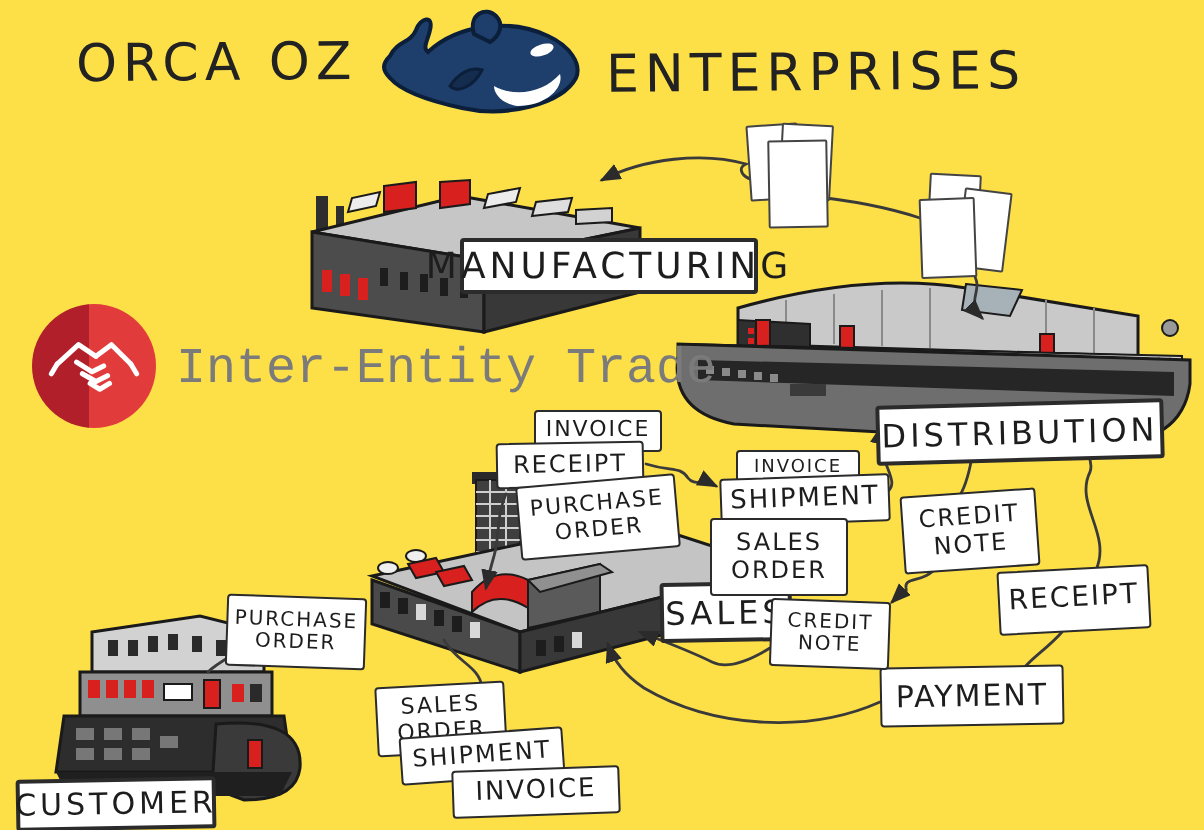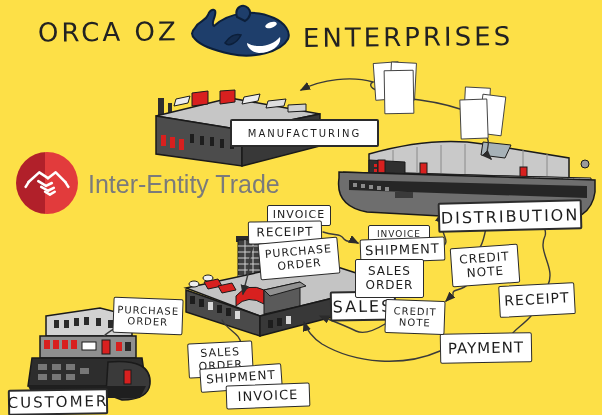--- a/index.html
+++ b/index.html
@@ -12,21 +12,21 @@
   
   .plaque{position:absolute;background:#fff;border:2px solid #2b2b2b;border-radius:2px;
           display:flex;align-items:center;justify-content:center;letter-spacing:2px;
           font-weight:400;color:#1d1d1d;z-index:6;}
   
   .doc{position:absolute;background:#fff;border:1.6px solid #2b2b2b;border-radius:2px;
        display:flex;align-items:center;justify-content:center;text-align:center;
        white-space:pre-line;line-height:1.12;letter-spacing:1px;color:#1d1d1d;z-index:6;}
   
   .sheet{position:absolute;background:#fff;border:1.6px solid #444;border-radius:1px;z-index:4;}
-  .badge-label{font-size:25px;color:#7b7b7b;font-family:Liberation Sans, sans-serif;letter-spacing:0;}
+  .badge-label{font-size:25px;color:#7b7b7b;font-family:Liberation Mono, monospace;letter-spacing:0;}
   svg{display:block;}
 </style>
 </head>
 <body>
 
 <div id="canvas">
 
   <div class="abs title-word" style="left:38px;top:17px;">ORCA OZ</div>
   <div class="abs title-word" style="left:303px;top:22px;">ENTERPRISES</div>
 
@@ -221,21 +221,21 @@
       <path d="M 548 285 C 556 267 537 252 545 236 C 548 228 536 214 529 207" marker-end="url(#ah)"></path>
       <path d="M 469 283 C 462 292 452 288 453 294 C 454 298 449 298 446 301" marker-end="url(#ah)"></path>
       <path d="M 531 316 C 524 324 517 328 512 334"></path>
       <path d="M 440 351 C 404 367 356 364 322 344 C 310 336 306 328 304 322" marker-end="url(#ah)"></path>
       <path d="M 385 324 C 372 332 362 334 356 331 C 344 325 330 320 320 316" marker-end="url(#ah)"></path>
       <path d="M 222 320 C 228 331 240 333 241 344"></path>
       <path d="M 122 324 C 114 329 108 332 104 336"></path>
     </g>
   </svg>
 
-  <div class="plaque" style="left:230px;top:119px;width:145px;height:24px;font-size:10px;">MANUFACTURING</div>
+  <div class="plaque" style="left:230px;top:119px;width:145px;height:24px;font-size:18px;">MANUFACTURING</div>
   <div class="plaque" style="left:438px;top:201px;width:140px;height:26px;font-size:16px;transform:rotate(-1.5deg);">DISTRIBUTION</div>
   <div class="plaque" style="left:330px;top:291px;width:62px;height:26px;font-size:16px;transform:rotate(-1deg);">SALES</div>
   <div class="plaque" style="left:8px;top:389px;width:96px;height:22px;font-size:15px;transform:rotate(-1deg);">CUSTOMER</div>
 
   <div class="doc" style="left:267px;top:205px;width:62px;height:19px;font-size:11px;">INVOICE</div>
   <div class="doc" style="left:248px;top:221px;width:72px;height:21px;font-size:12px;transform:rotate(-1deg);">RECEIPT</div>
   <div class="doc" style="left:259px;top:240px;width:78px;height:35px;font-size:11px;transform:rotate(-5deg);">PURCHASE
 ORDER</div>
 
   <div class="doc" style="left:368px;top:225px;width:60px;height:16px;font-size:9px;">INVOICE</div>

